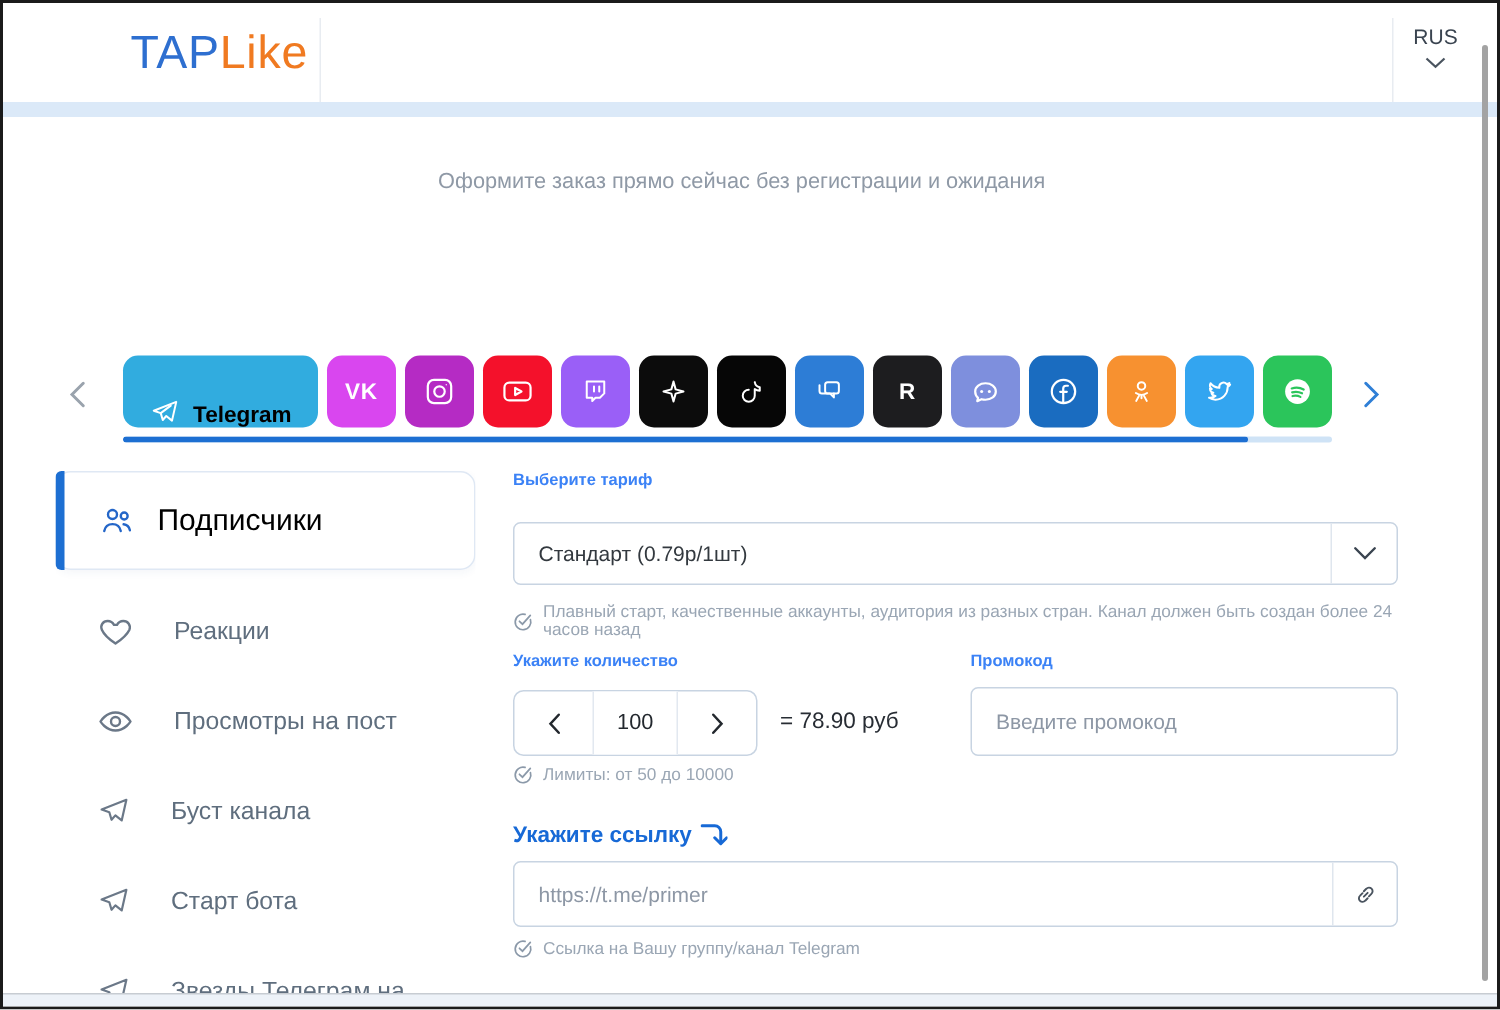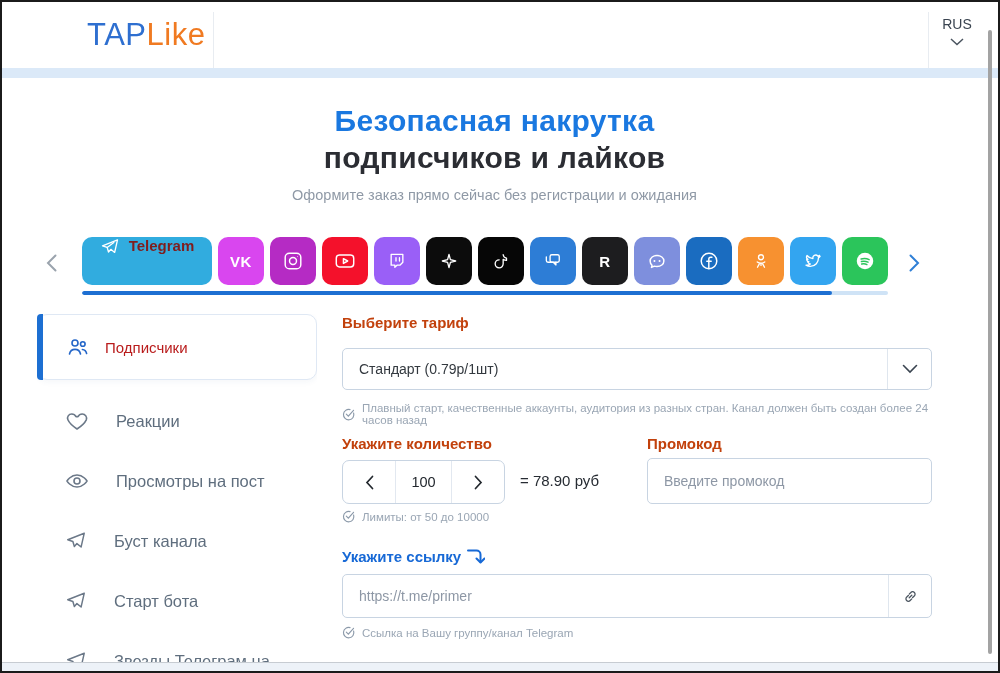--- a/index.html
+++ b/index.html
@@ -31,45 +31,45 @@
 
   
   .car-arrow { position:absolute; top:248px; background:none; border:none; cursor:pointer; padding:4px; }
   .car-prev { left:40px; }
   .car-next { left:903px; }
   .track { position:absolute; left:80px; top:235px; width:806px; height:48px;
            display:flex; gap:6px; }
   .tile { width:46px; height:48px; border-radius:10px; display:flex; align-items:center;
           justify-content:center; cursor:pointer; flex:0 0 auto; color:#fff; }
   .tile span.glyph { color:#fff; font-weight:700; font-size:15px; letter-spacing:.5px; }
-  .tg-btn { width:130px; height:48px; border-radius:10px; background:#31acdf; color:#7f1d1d;
-            display:flex; align-items:flex-start; justify-content:center; gap:9px;
+  .tg-btn { width:130px; height:48px; border-radius:10px; background:#31acdf; color:#000000;
+            display:flex; align-items:flex-end; justify-content:center; gap:9px;
             font-size:15px; font-weight:600; cursor:pointer; flex:0 0 auto; }
   .underbar { position:absolute; left:80px; top:289px; width:806px; height:4px;
               background:#cfe3f6; border-radius:2px; overflow:hidden; }
   .underbar .fill { height:100%; width:93%; background:#1d6fd2; border-radius:2px; }
 
   
   .sidebar { position:absolute; left:35px; top:312px; width:280px; height:348px; overflow:hidden; }
   .side-card { position:relative; height:66px; background:#fff; border:1px solid #dfe8f4;
                border-radius:10px; display:flex; align-items:center; padding-left:28px; gap:15px;
                box-shadow:0 2px 6px rgba(40,80,140,.05); cursor:pointer; }
   .side-card .bar { position:absolute; left:-1px; top:-1px; bottom:-1px; width:6px;
                     background:#1d6fd2; border-radius:4px 0 0 4px; }
-  .side-card .lbl { color:#b91c1c; font-size:15px; }
+  .side-card .lbl { color:#000000; font-size:20px; }
   .side-card svg { color:#2466c8; }
   .side-item { height:38px; margin-top:22px; display:flex; align-items:center;
                padding-left:28px; gap:27px; cursor:pointer; }
   .side-item:first-of-type { margin-top:10px; }
   .side-item .lbl { color:#5f6e7e; font-size:16.5px; }
   .side-item svg { color:#6b7888; }
 
   
   .form { position:absolute; left:340px; top:312px; width:590px; height:348px; }
-  .flabel { font-size:15px; font-weight:700; color:#c2410c; }
+  .flabel { font-size:11px; font-weight:700; color:#3b82f6; }
   .abs { position:absolute; }
   .selectbox { position:absolute; left:0; top:34px; width:590px; height:42px;
                border:1px solid #c8d4e2; border-radius:5px; background:#fff; display:flex;
                align-items:center; padding-left:16px; font-size:14px; color:#33393f; cursor:pointer; }
   .selectbox .chev { position:absolute; right:0; top:0; bottom:0; width:44px;
                      border-left:1px solid #dfe6ee; display:flex; align-items:center; justify-content:center; }
   .hint { display:flex; align-items:center; gap:7px; color:#9aa6b4; font-size:11.5px; }
   .hint svg { flex:0 0 auto; color:#8b99a9; }
 
   .stepper { position:absolute; left:0; top:146px; width:163px; height:44px;
@@ -124,24 +124,20 @@
       <span>RUS</span>
       <svg width="14" height="8" viewBox="0 0 14 8" fill="none" stroke="#4a545f" stroke-width="1.5">
           <path d="M1 1l6 5.5L13 1"></path>
         </svg>
     </div>
   </header>
 
   <div class="strip"></div>
 
   <section class="hero">
-    <h1>
-      <span class="blue">Безопасная накрутка</span><br>
-      <span>подписчиков и лайков</span>
-    </h1>
     <p>Оформите заказ прямо сейчас без регистрации и ожидания</p>
   </section>
 
   <button class="car-arrow car-prev">
     <svg width="11" height="18" viewBox="0 0 11 18" fill="none" stroke="#9aa3ad" stroke-width="2" stroke-linecap="round">
         <path d="M9.5 1.5L2 9l7.5 7.5"></path>
       </svg>
   </button>
   <div class="track">
       <div class="tg-btn" style="--bg: #31acdf; background: rgb(49, 172, 223);">

